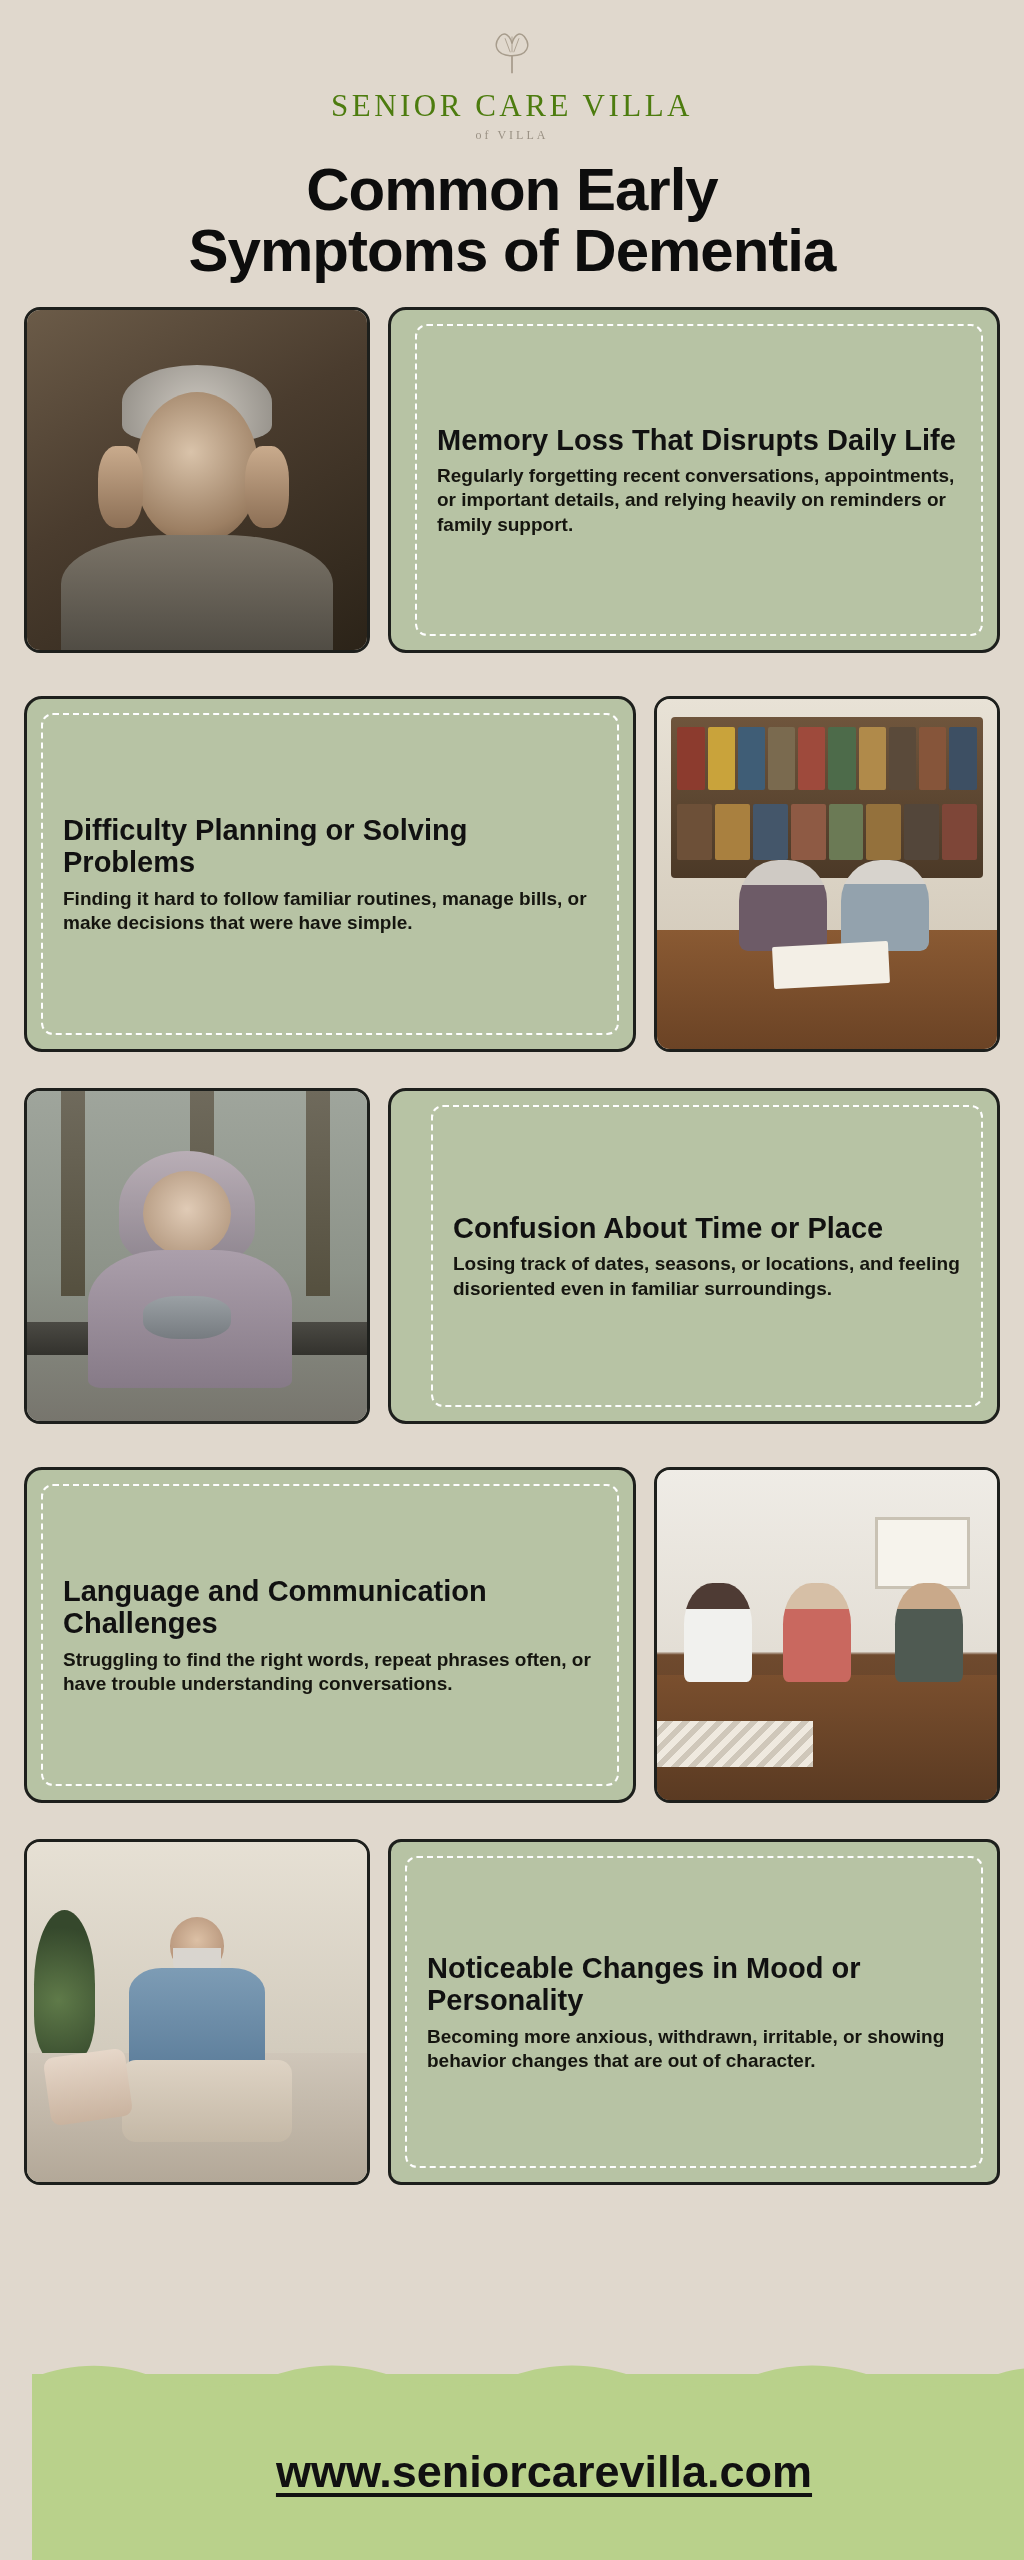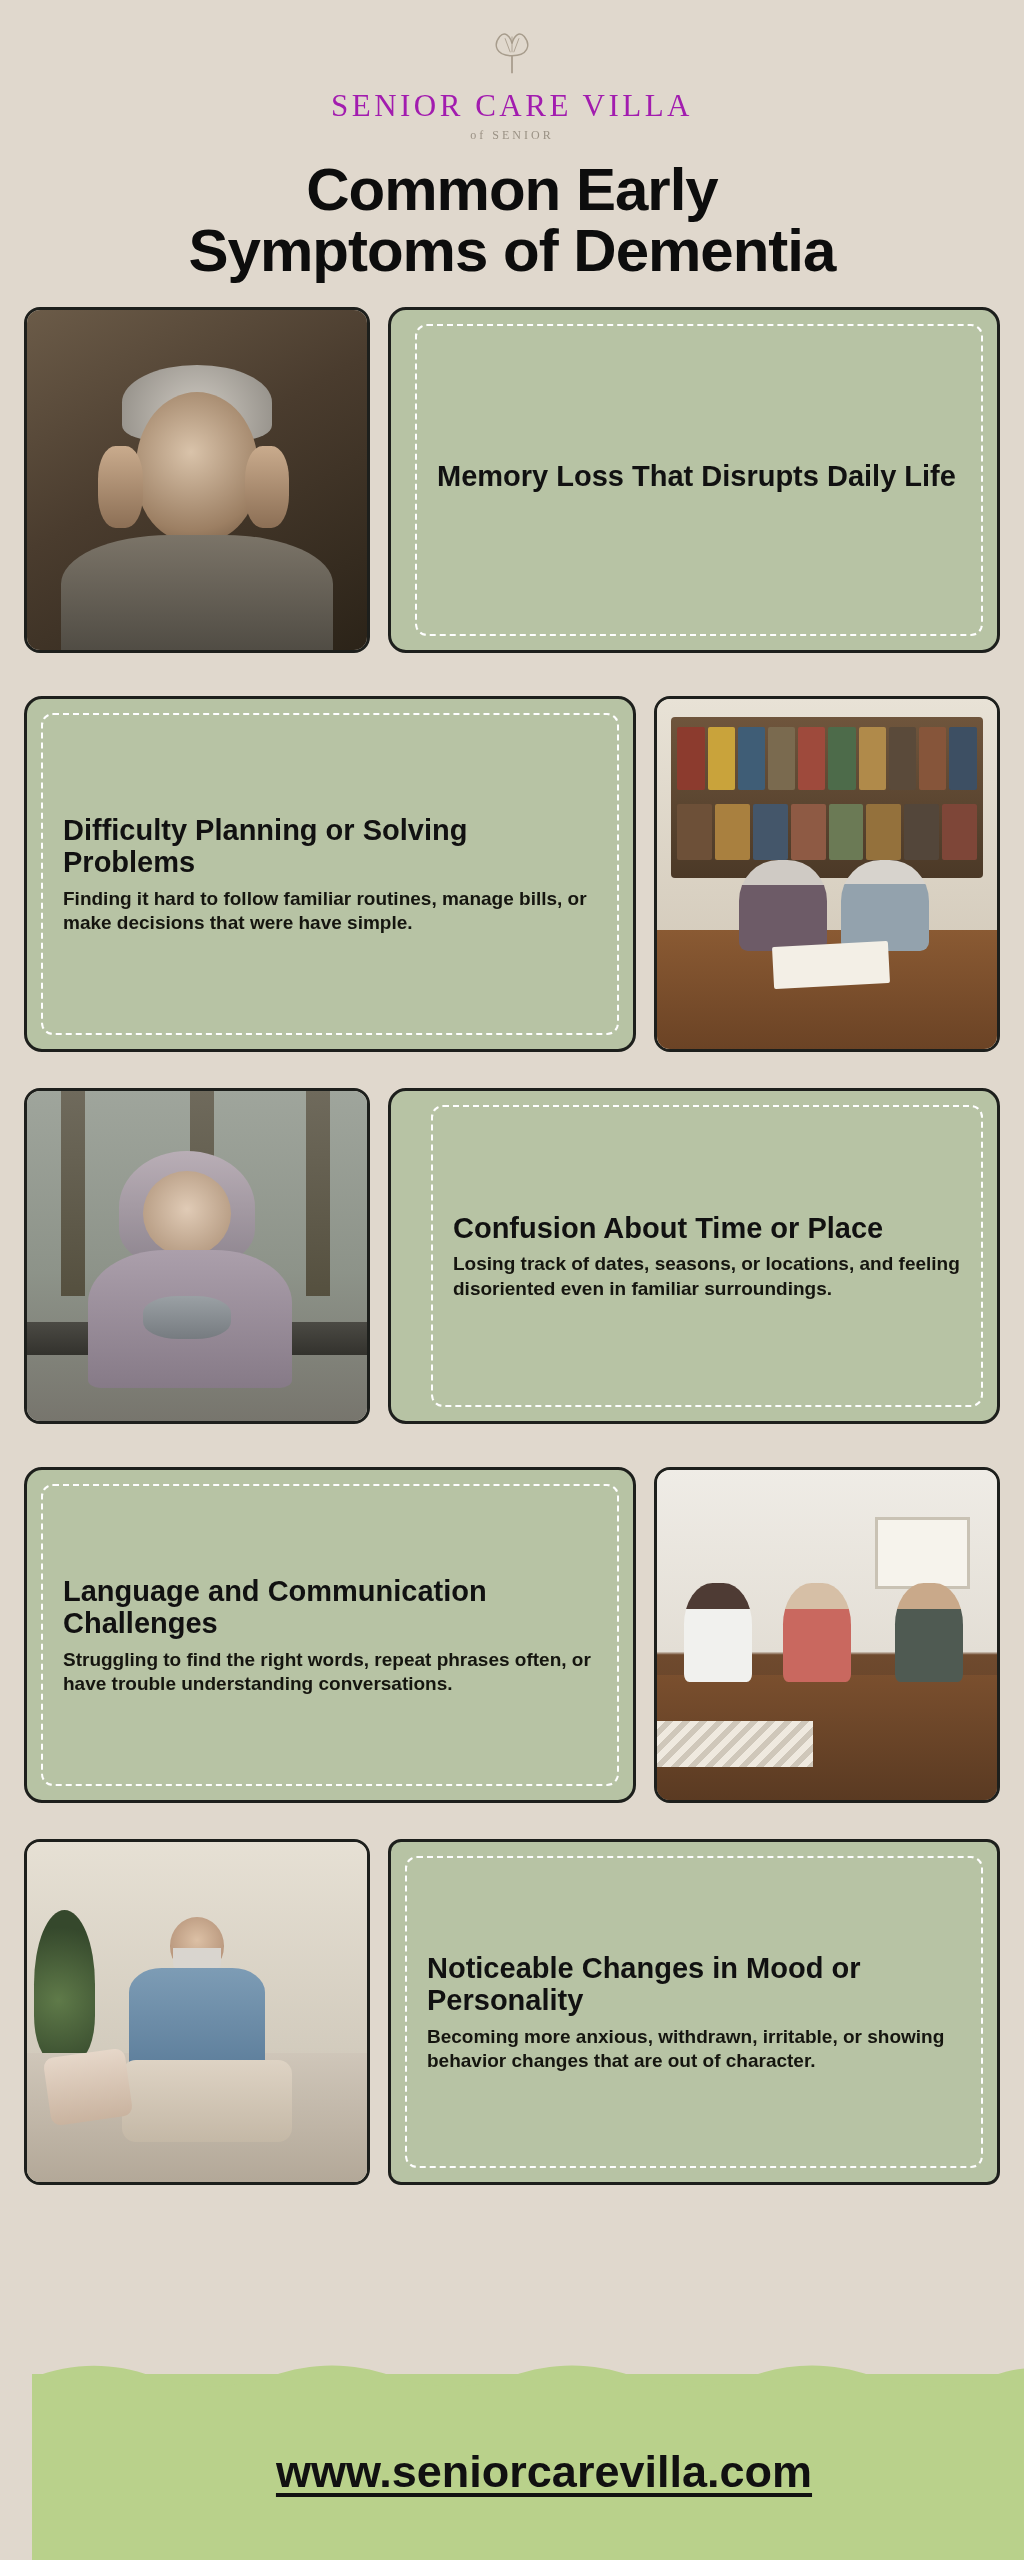--- a/index.html
+++ b/index.html
@@ -23,21 +23,21 @@
   .brand-mark {
     display: block;
     margin: 0 auto 6px auto;
     width: 56px;
     height: 56px;
   }
   .brand-name {
     font-family: "Liberation Serif", serif;
     font-size: 31px;
     letter-spacing: 3.5px;
-    color: #a21caf;
+    color: #4d7c0f;
     font-weight: 400;
   }
   .brand-sub {
     font-family: "Liberation Serif", serif;
     font-size: 12px;
     letter-spacing: 3px;
     color: #9a9184;
     margin-top: 4px;
   }
 
@@ -303,21 +303,21 @@
 </head>
 <body>
 
 <div class="brand">
   <svg class="brand-mark" viewBox="0 0 64 64">
     <path d="M32 54 L32 34" stroke="#a79c8c" stroke-width="2" fill="none"></path>
     <path d="M32 34 C14 34 10 22 18 12 C24 5 30 12 32 20 C34 12 40 5 46 12 C54 22 50 34 32 34 Z" fill="none" stroke="#a79c8c" stroke-width="1.6"></path>
     <path d="M24 14 L30 30 M32 12 L32 30 M40 14 L34 30" stroke="#a79c8c" stroke-width="1" fill="none"></path>
   </svg>
   <div class="brand-name">SENIOR CARE VILLA</div>
-  <div class="brand-sub">of SENIOR</div>
+  <div class="brand-sub">of VILLA</div>
 </div>
 
 <h1 class="headline">
   <span class="line">Common Early</span>
   <span class="line">Symptoms of Dementia</span>
 </h1>
 
 <div class="rows">
 
   <div class="row r1">
@@ -326,20 +326,21 @@
         <div class="hair"></div>
         <div class="head"></div>
         <div class="handL"></div>
         <div class="handR"></div>
         <div class="body"></div>
       </div>
     </div>
     <div class="textcard">
       <div class="dashed">
         <div class="card-title">Memory Loss That Disrupts Daily Life</div>
+        <div class="card-body">Regularly forgetting recent conversations, appointments, or important details, and relying heavily on reminders or family support.</div>
       </div>
     </div>
   </div>
 
   <div class="row r2 reverse">
     <div class="photo">
       <div class="inner ph2">
         <div class="shelf"></div>
         <div class="books">
           <i style="background:#8c3b2e"></i>

